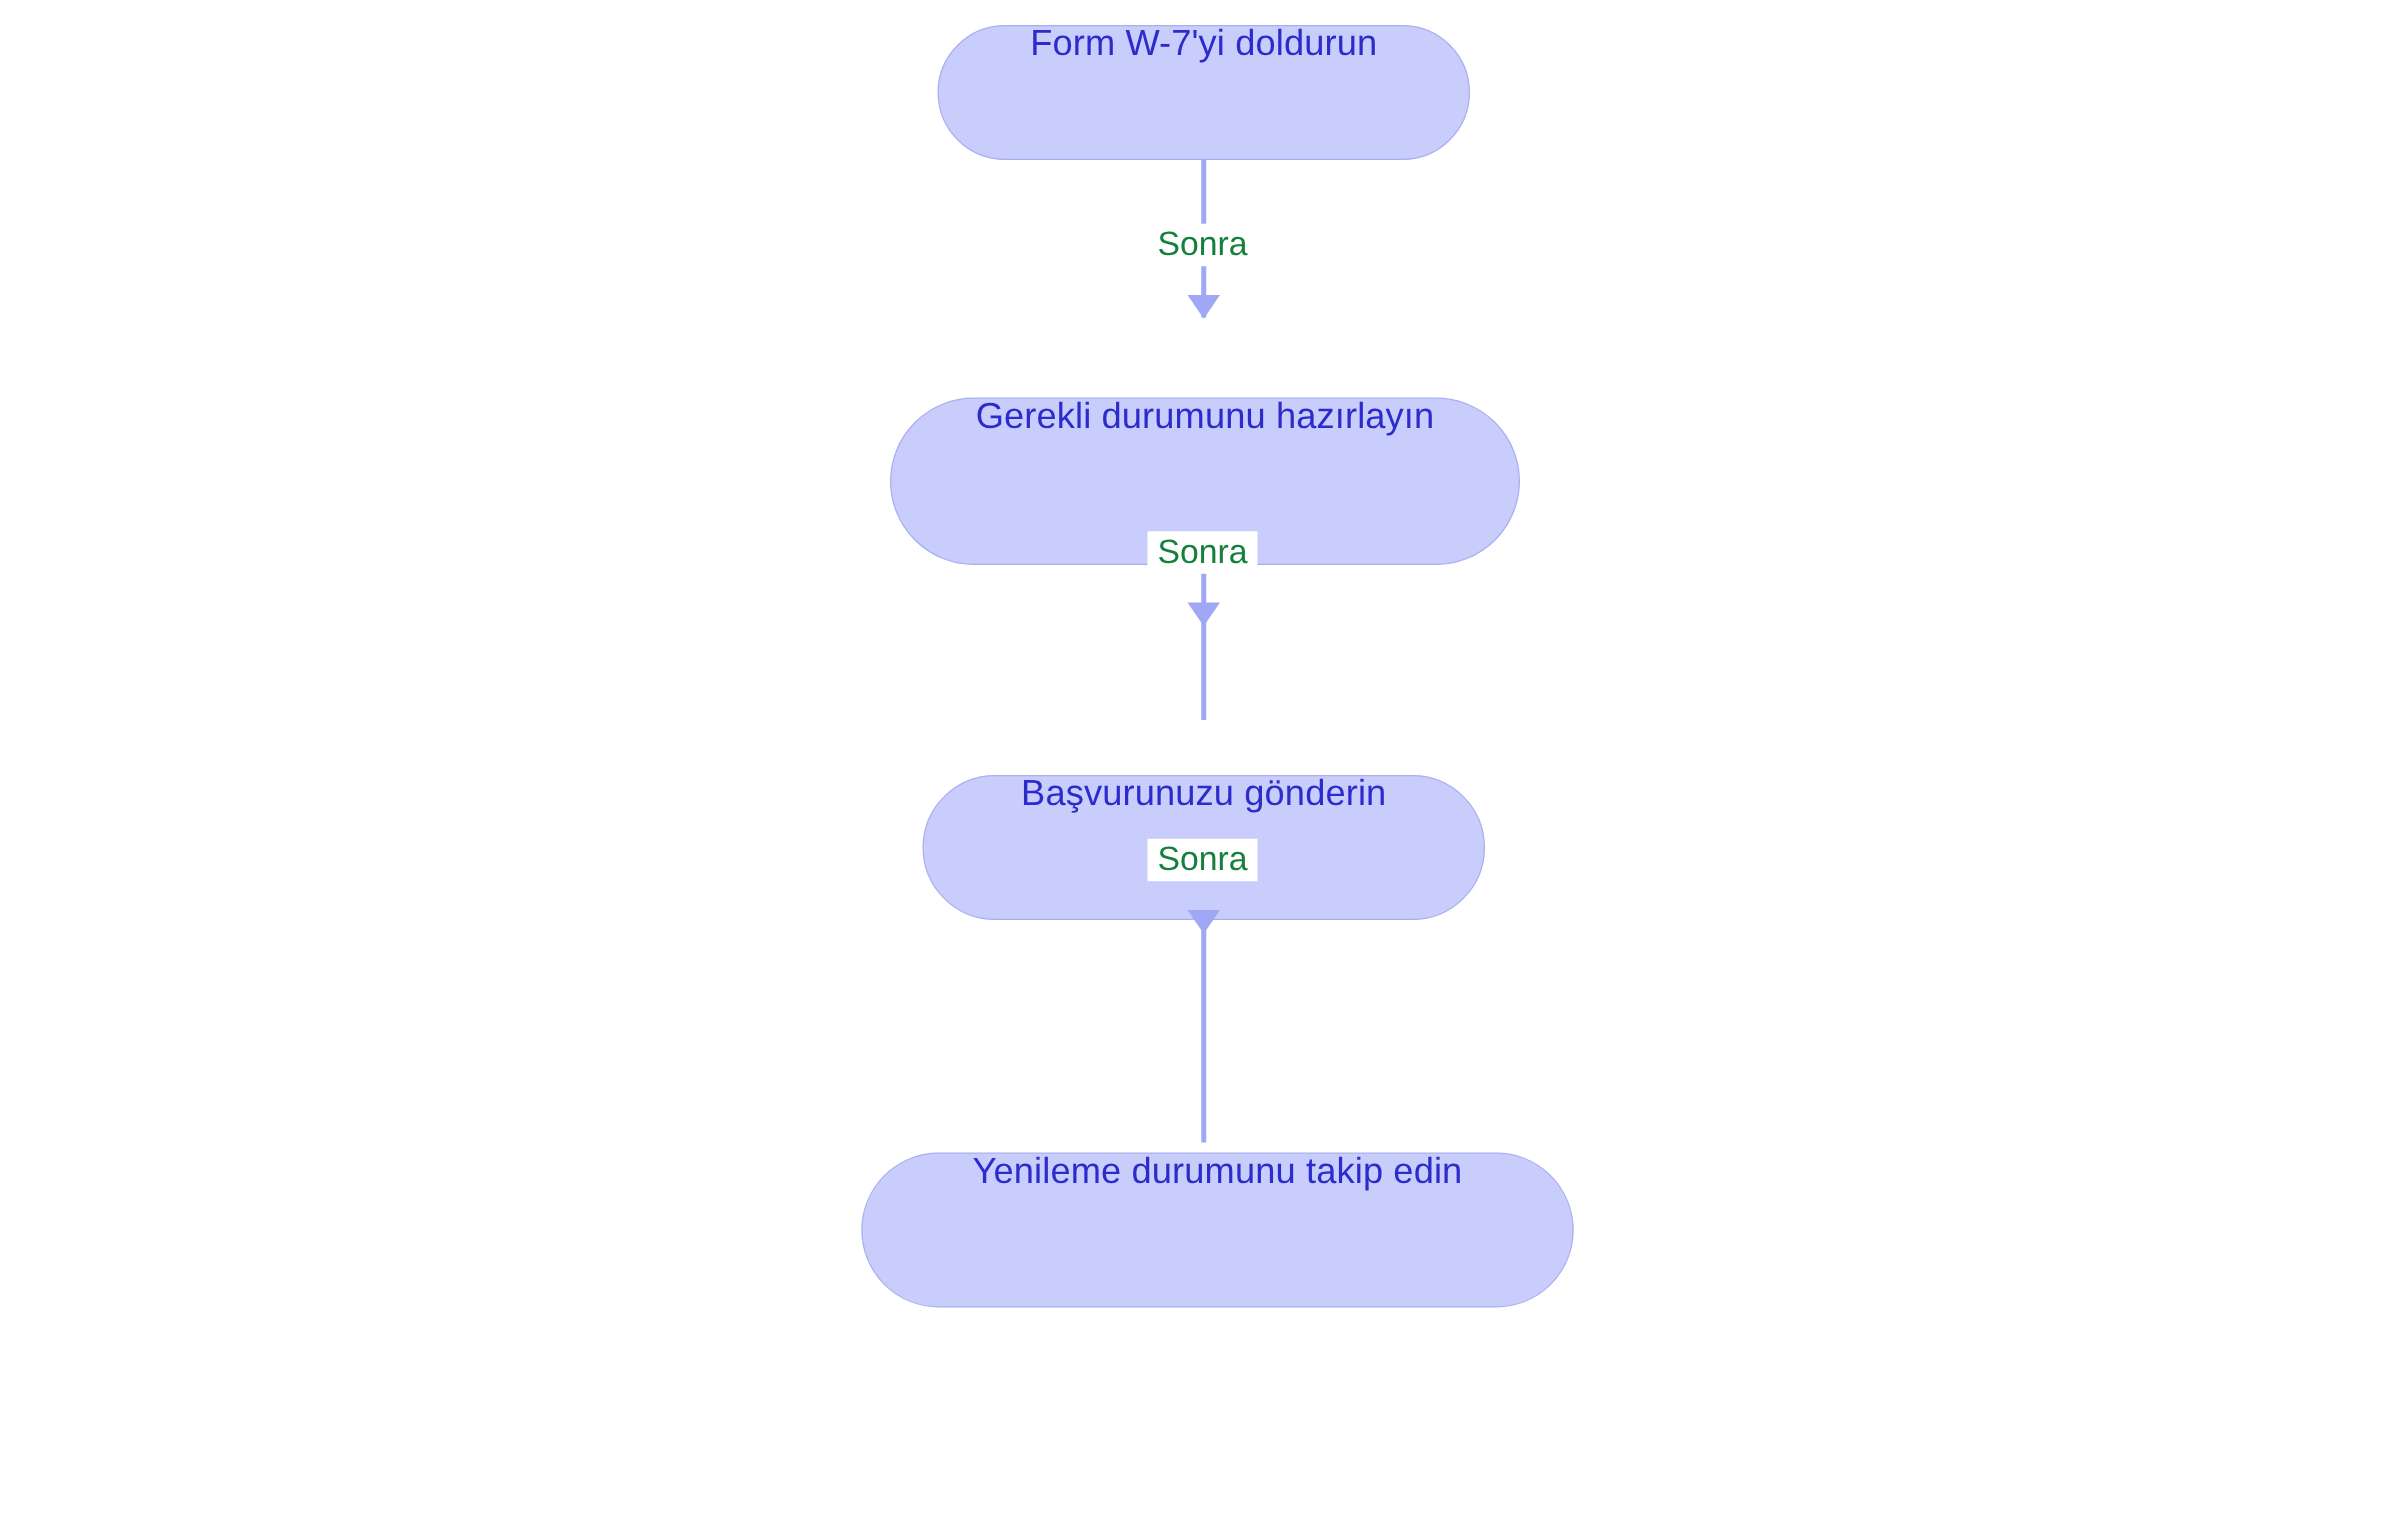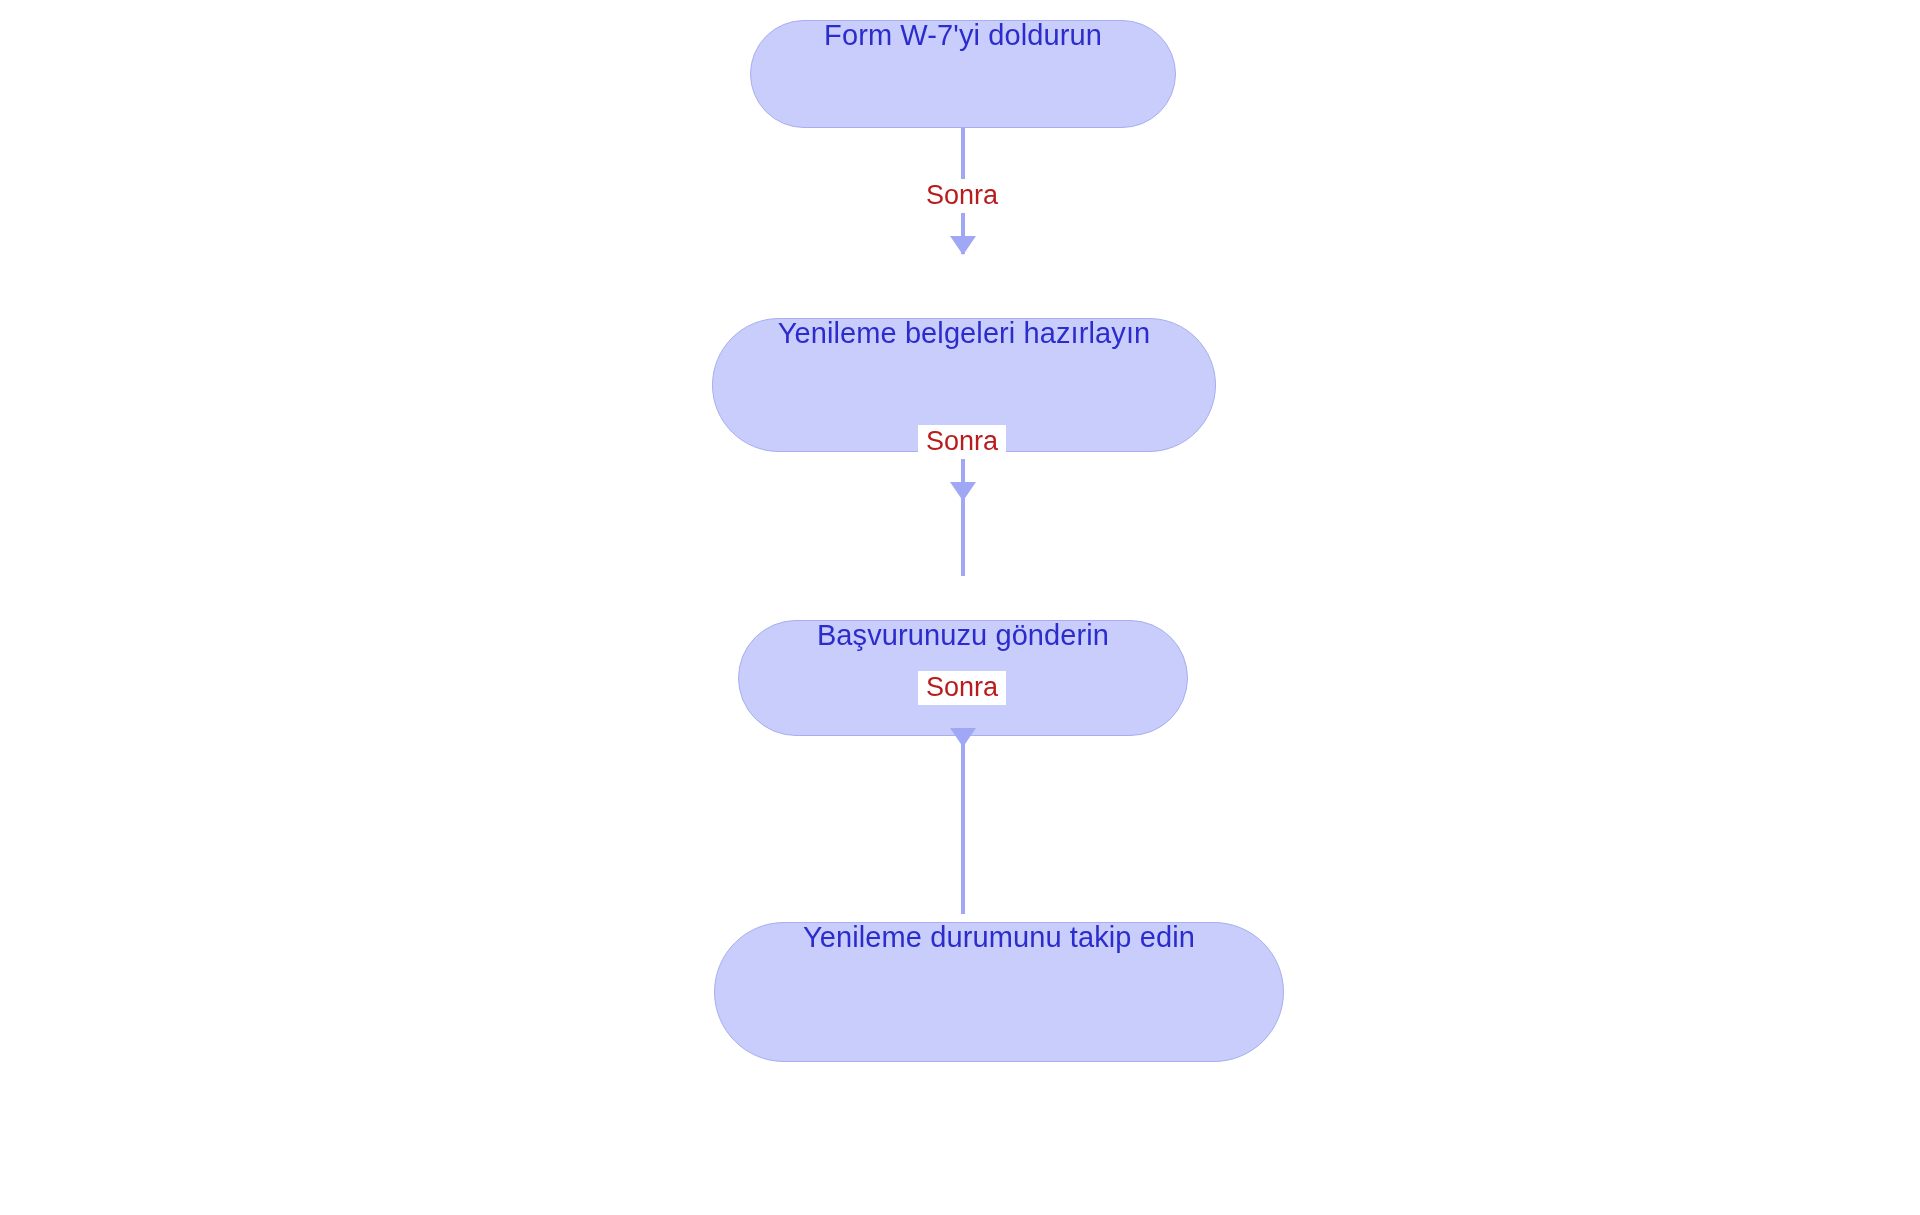--- a/index.html
+++ b/index.html
@@ -40,21 +40,21 @@
   .node-label {
     font-size: 29px;
     line-height: 1;
     color: #2c2ccc;
     font-weight: 400;
   }
 
   #node-1 { left: 750px; top: 20px;   width: 426px; height: 108px; }
   #node-2 { left: 712px; top: 318px;  width: 504px; height: 134px; }
   #node-3 { left: 738px; top: 620px;  width: 450px; height: 116px; }
-  #node-4 { left: 714px; top: 922px;  width: 570px; height: 140px; }
+  #node-4 { left: 689px; top: 922px;  width: 570px; height: 124px; }
 
   
   .edge-line {
     position: absolute;
     width: 4px;
     background: #a0a8f5;
     left: 961px;
   }
   #edge-line-1 { top: 128px; height: 126px; }
   #edge-line-2 { top: 452px; height: 124px; }
@@ -69,21 +69,21 @@
     border-right: 13px solid transparent;
     border-top: 19px solid #a0a8f5;
   }
   #edge-arrow-1 { top: 236px; }
   #edge-arrow-2 { top: 482px; }
   #edge-arrow-3 { top: 728px; }
 
   .edge-label {
     position: absolute;
     font-size: 27px;
-    color: #b91c1c;
+    color: #15803d;
     background: #ffffff;
     padding: 2px 8px;
     line-height: 1.1;
     white-space: nowrap;
     transform: translateX(-50%);
   }
   #edge-label-1 { left: 962px; top: 179px; }
   #edge-label-2 { left: 962px; top: 425px; }
   #edge-label-3 { left: 962px; top: 671px; }
 
@@ -104,21 +104,21 @@
 
   <div class="node" id="node-1">
     <span class="node-label">Form W-7'yi doldurun</span>
   </div>
 
   <div class="edge-line" id="edge-line-1"></div>
   <div class="edge-arrow" id="edge-arrow-1"></div>
   <div class="edge-label" id="edge-label-1">Sonra</div>
 
   <div class="node" id="node-2">
-    <span class="node-label">Yenileme belgeleri hazırlayın</span>
+    <span class="node-label">Gerekli durumunu hazırlayın</span>
   </div>
 
   <div class="edge-line" id="edge-line-2"></div>
   <div class="edge-arrow" id="edge-arrow-2"></div>
   <div class="edge-label" id="edge-label-2">Sonra</div>
 
   <div class="node" id="node-3">
     <span class="node-label">Başvurunuzu gönderin</span>
   </div>
 

